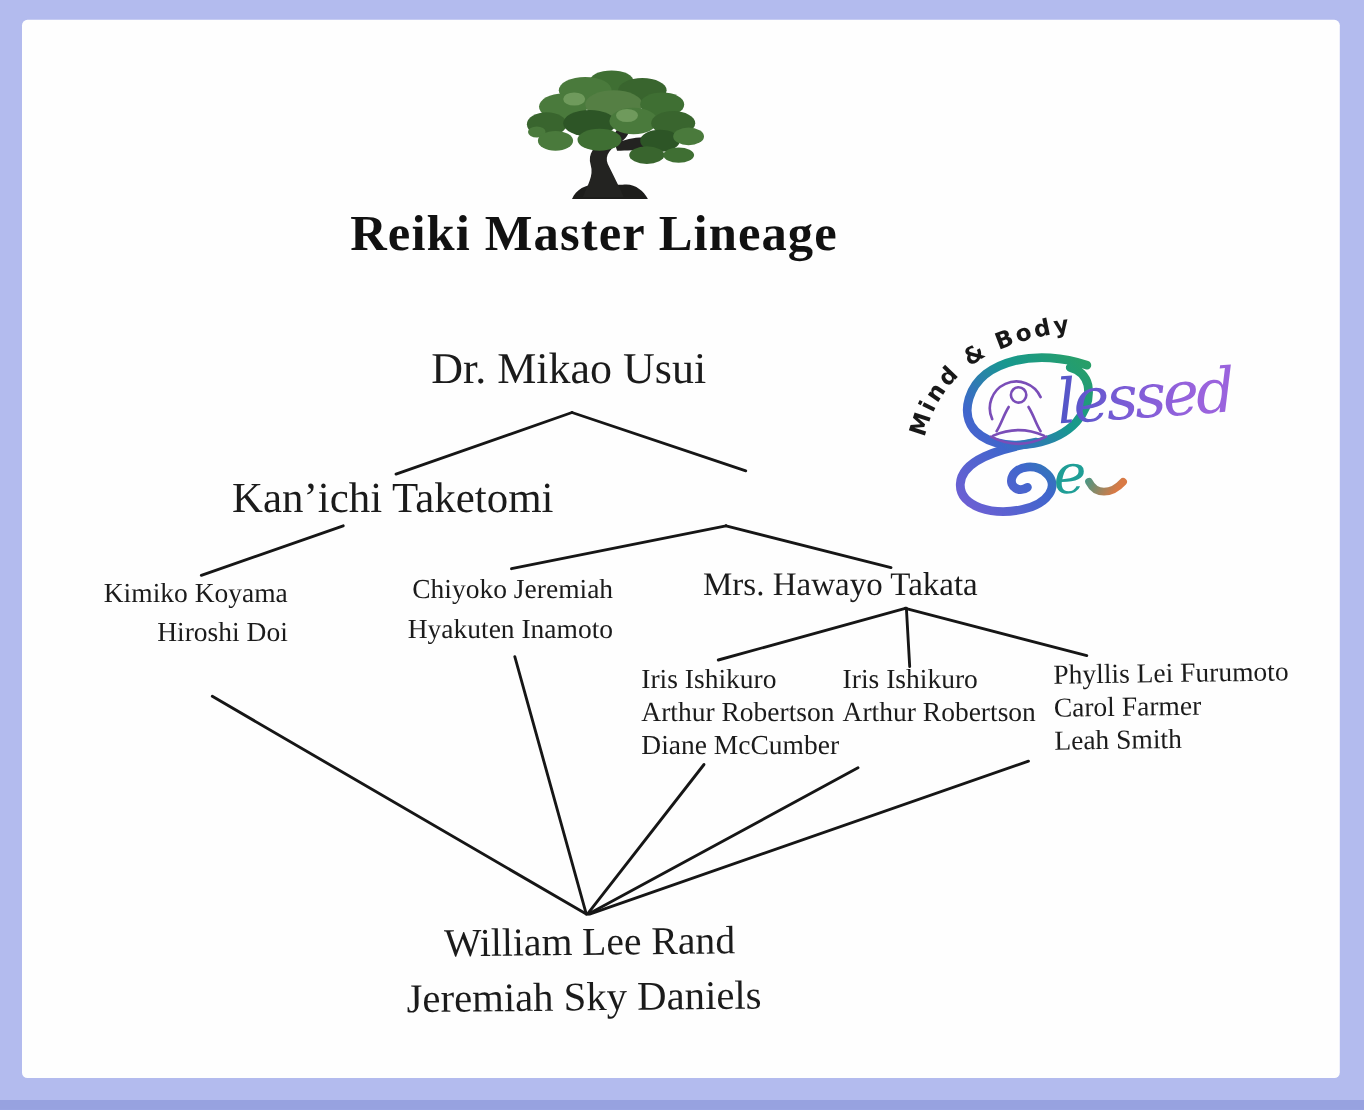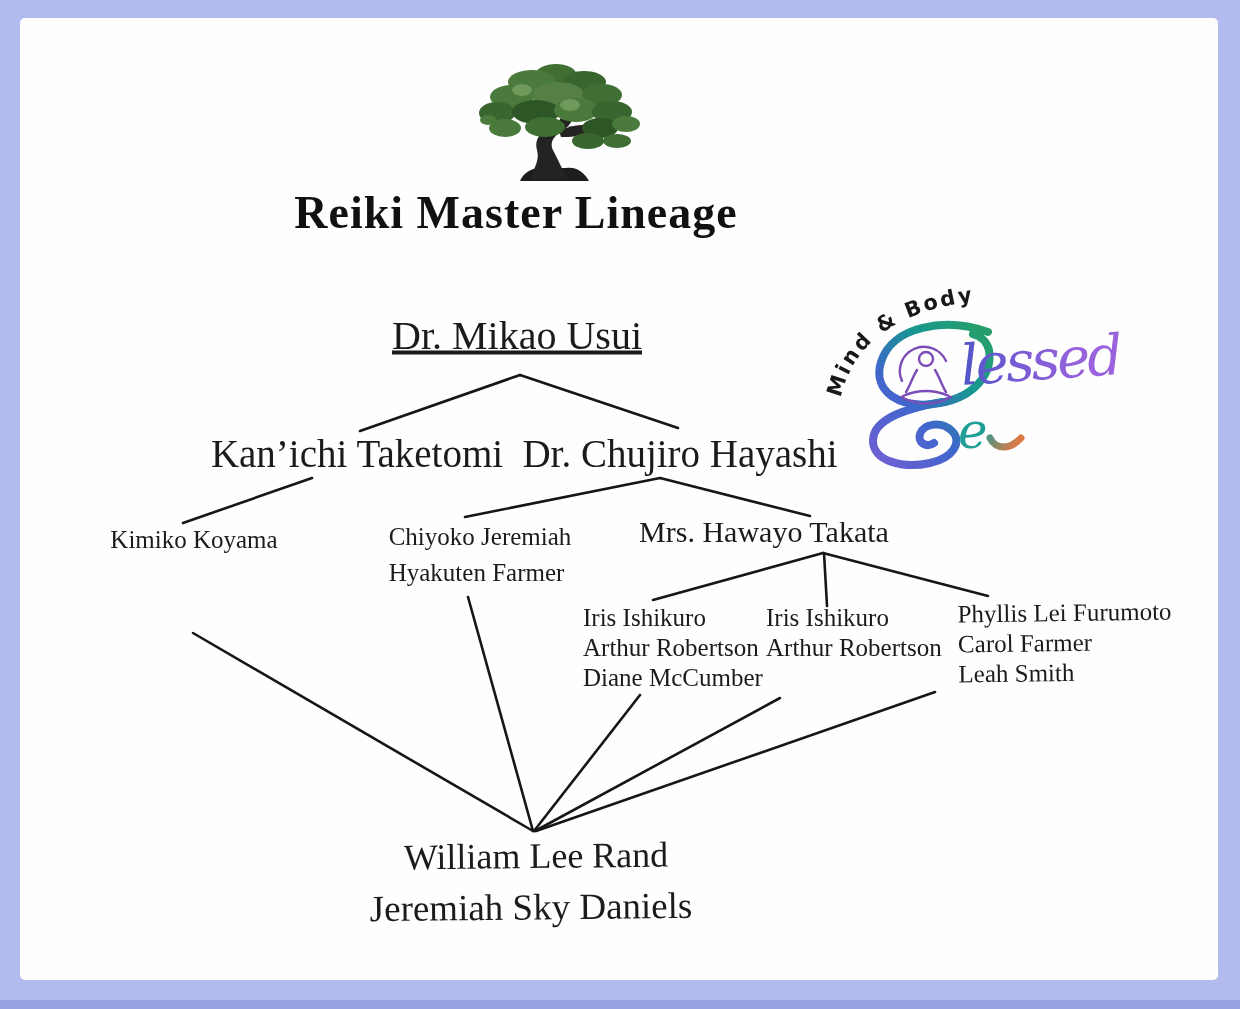--- a/index.html
+++ b/index.html
@@ -16,30 +16,30 @@
     position:absolute; left:20px; top:18px; width:1198px; height:962px;
     background:#fefefe; border-radius:5px;
   }
   .overlay{ position:absolute; left:0; top:0; width:1240px; height:1009px; }
   .lbl{
     position:absolute; white-space:nowrap; color:#1b1b1b;
     transform:translate(-50%,-50%);
     font-family:"Liberation Serif", serif;
   }
   .title{ font-size:46px; font-weight:700; letter-spacing:1px; color:#111; }
-  .n-usui{ font-size:40px;text-decoration:underline; }
+  .n-usui{ font-size:40px; }
   .n-row2{ font-size:39px; }
   .n-row3{ font-size:30px; }
   .n-big{ font-size:36px; }
   .grp{
     position:absolute; color:#1b1b1b; white-space:nowrap;
     font-family:"Liberation Serif", serif;
     font-size:25px; line-height:30px;
   }
-  .grp2l{ line-height:36px; text-align:left; transform:translate(-50%,0);margin-left:16px; }
+  .grp2l{ line-height:36px; text-align:right; transform:translate(-50%,0); }
 </style>
 </head>
 <body>
 
 <div class="frame">
   <div class="page"></div>
   <div class="bottom-strip"></div>
 
   <svg class="overlay" viewBox="0 0 1240 1009">
     <defs>
@@ -118,34 +118,34 @@
         <path d="M 935,370 C 940,378 942,386 946,392"></path>
         <path d="M 903,396 Q 926,386 949,396"></path>
         <path d="M 901,397 Q 926,410 951,397"></path>
       </g>
       <text x="962" y="385" font-family="DejaVu Serif, serif" font-style="italic" font-size="56" letter-spacing="-3" fill="url(#gLessed)" transform="rotate(-4 962 385)">lessed</text>
       <text x="958" y="448" font-family="DejaVu Serif, serif" font-style="italic" font-size="50" fill="#1f9e96">e</text>
       <path d="M 990,438 C 996,450 1010,450 1021,438" fill="none" stroke="url(#gE)" stroke-width="7" stroke-linecap="round"></path>
     </g>
   </svg>
 
-  <div class="lbl title" style="left:516px; top:212px;">Reiki Master Lineage</div>
+  <div class="lbl title" style="left:540px; top:212px;">Reiki Master Lineage</div>
 
   <div class="lbl n-usui" style="left:517px; top:335px;">Dr. Mikao Usui</div>
 
   <div class="lbl n-row2" style="left:357px; top:453px;">Kan’ichi Taketomi</div>
-  <div class="lbl n-row2" style="left:680px; top:453px;">Dr. Chujiro Hayashi</div>
 
   <div class="grp grp2l" style="left:178px; top:522px;">
     <div>Kimiko Koyama</div>
+    <div>Hiroshi Doi</div>
   </div>
 
   <div class="grp grp2l" style="left:464px; top:519px;">
     <div>Chiyoko Jeremiah</div>
-    <div>Hyakuten Farmer</div>
+    <div>Hyakuten Inamoto</div>
   </div>
 
   <div class="lbl n-row3" style="left:764px; top:532px;">Mrs. Hawayo Takata</div>
 
   <div class="grp" style="left:583px; top:603px;">
     <div>Iris Ishikuro</div>
     <div>Arthur Robertson</div>
     <div>Diane McCumber</div>
   </div>
 

